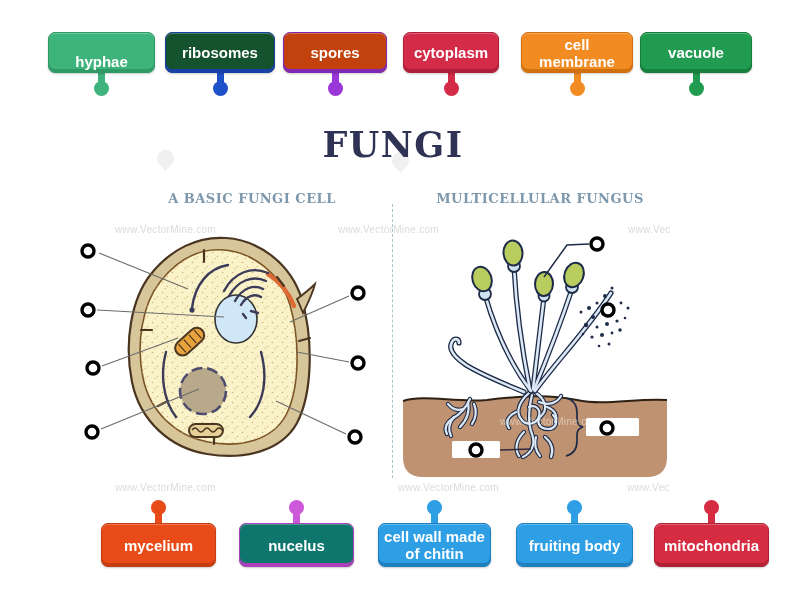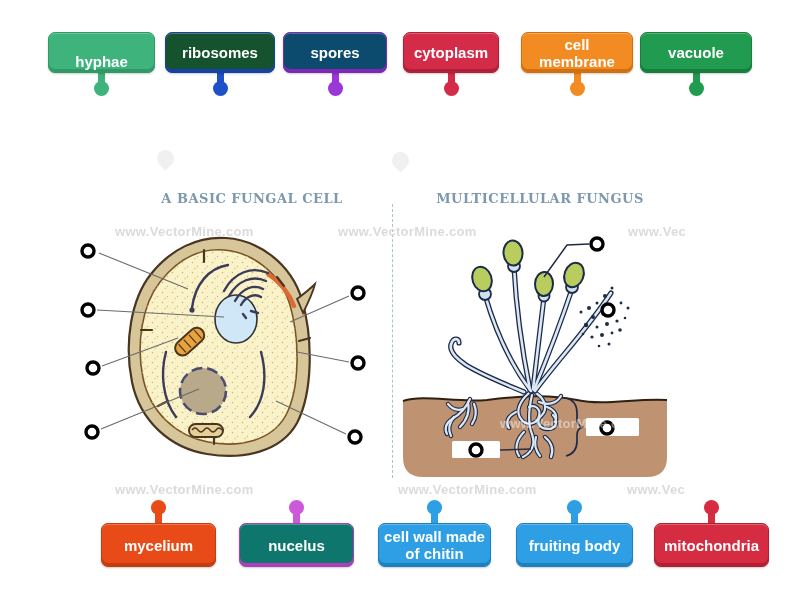--- a/index.html
+++ b/index.html
@@ -22,21 +22,21 @@
 
   .title{position:absolute;left:0;top:124px;width:786px;text-align:center;
          font-family:"DejaVu Serif",serif;font-weight:700;font-size:35px;letter-spacing:1.5px;}
   .subhead{position:absolute;top:191px;width:300px;text-align:center;
            font-family:"DejaVu Serif",serif;font-weight:700;font-size:13px;letter-spacing:.5px;}
   .subhead.left{left:102px;}
   .subhead.right{left:390px;}
 
   .divider{position:absolute;left:392px;top:204px;height:274px;width:0;border-left:1.5px dashed #a9c4c9;}
 
-  .wm{position:absolute;font-size:13px;color:#dbdbdb;letter-spacing:.3px;font-weight:700;}
+  .wm{position:absolute;font-size:10px;color:#dbdbdb;letter-spacing:.3px;font-weight:400;}
   .wm-light{color:rgba(255,255,255,.45);}
   .logo-pin{position:absolute;width:17px;height:17px;background:#f0f0f0;
             border-radius:50% 50% 50% 0;transform:rotate(-45deg);}
   .logo-pin.soil{background:rgba(0,0,0,.07);}
 
   svg{position:absolute;left:0;top:0;}
   .dk{stroke:#1e2b48;stroke-width:5.2;fill:none;stroke-linecap:round;}
   .lt{stroke:#dce8f4;stroke-width:2.6;fill:none;stroke-linecap:round;}
   .dk2{stroke:#1e2b48;stroke-width:4.4;fill:none;stroke-linecap:round;}
   .lt2{stroke:#dce8f4;stroke-width:2.2;fill:none;stroke-linecap:round;}
@@ -47,21 +47,22 @@
 </style>
 </head>
 <body>
 
 <div class="canvas">
 
   <div class="logo-pin" style="left:157px;top:150px;"></div>
   <div class="logo-pin" style="left:392px;top:152px;"></div>
   <div class="logo-pin soil" style="left:413px;top:402px;"></div>
 
-  <div class="subhead left" style="color: rgb(125, 152, 172);">A BASIC FUNGAL CELL</div>
+  <div class="title" style="color: rgb(46, 51, 86);">FUNGI</div>
+  <div class="subhead left" style="color: rgb(125, 152, 172);">A BASIC FUNGI CELL</div>
   <div class="subhead right" style="color: rgb(125, 152, 172);">MULTICELLULAR FUNGUS</div>
   <div class="divider"></div>
 
   <svg width="800" height="600" viewBox="0 0 800 600">
     <defs>
       <pattern id="cytodots" width="10" height="10" patternUnits="userSpaceOnUse">
         <circle cx="2.5" cy="2.5" r="0.8" fill="#cdb272"></circle>
         <circle cx="7.5" cy="6.5" r="0.7" fill="#cdb272"></circle>
         <path d="M4.2,8.5 h2 M5.2,7.5 v2" stroke="#d9c183" stroke-width="0.5"></path>
       </pattern>
@@ -269,21 +270,21 @@
         <div class="chip" style="background: rgb(62, 179, 124); border: 1px solid rgb(47, 154, 102); box-shadow: rgb(47, 154, 102) 0px -3px 0px inset, rgba(255, 255, 255, 0.25) 0px 1px 0px inset, rgba(0, 0, 0, 0.2) 0px 1px 2px; align-items: flex-end;"><span>hyphae</span></div>
       </div>
       <div class="chip-wrap top" style="left: 165px; width: 110px;">
         <div class="pin-stem below" style="background: rgb(30, 81, 201);"></div>
         <div class="pin-dot below" style="background: rgb(30, 81, 201);"></div>
         <div class="chip" style="background: #14532d; border: 1px solid rgb(22, 65, 166); box-shadow: rgb(22, 65, 166) 0px -3px 0px inset, rgba(255, 255, 255, 0.25) 0px 1px 0px inset, rgba(0, 0, 0, 0.2) 0px 1px 2px;"><span>ribosomes</span></div>
       </div>
       <div class="chip-wrap top" style="left: 283px; width: 104px;">
         <div class="pin-stem below" style="background: rgb(155, 54, 217);"></div>
         <div class="pin-dot below" style="background: rgb(155, 54, 217);"></div>
-        <div class="chip" style="background: #0c4a6e; border: 1px solid rgb(127, 40, 181); box-shadow: rgb(127, 40, 181) 0px -3px 0px inset, rgba(255, 255, 255, 0.25) 0px 1px 0px inset, rgba(0, 0, 0, 0.2) 0px 1px 2px;"><span>spores</span></div>
+        <div class="chip" style="background: #c2410c; border: 1px solid rgb(127, 40, 181); box-shadow: rgb(127, 40, 181) 0px -3px 0px inset, rgba(255, 255, 255, 0.25) 0px 1px 0px inset, rgba(0, 0, 0, 0.2) 0px 1px 2px;"><span>spores</span></div>
       </div>
       <div class="chip-wrap top" style="left: 403px; width: 96px;">
         <div class="pin-stem below" style="background: rgb(212, 43, 73);"></div>
         <div class="pin-dot below" style="background: rgb(212, 43, 73);"></div>
         <div class="chip" style="background: rgb(212, 43, 73); border: 1px solid rgb(176, 31, 58); box-shadow: rgb(176, 31, 58) 0px -3px 0px inset, rgba(255, 255, 255, 0.25) 0px 1px 0px inset, rgba(0, 0, 0, 0.2) 0px 1px 2px;"><span>cytoplasm</span></div>
       </div>
       <div class="chip-wrap top" style="left: 521px; width: 112px;">
         <div class="pin-stem below" style="background: rgb(242, 139, 34);"></div>
         <div class="pin-dot below" style="background: rgb(242, 139, 34);"></div>
         <div class="chip" style="background: rgb(242, 139, 34); border: 1px solid rgb(209, 112, 15); box-shadow: rgb(209, 112, 15) 0px -3px 0px inset, rgba(255, 255, 255, 0.25) 0px 1px 0px inset, rgba(0, 0, 0, 0.2) 0px 1px 2px;"><span>cell

